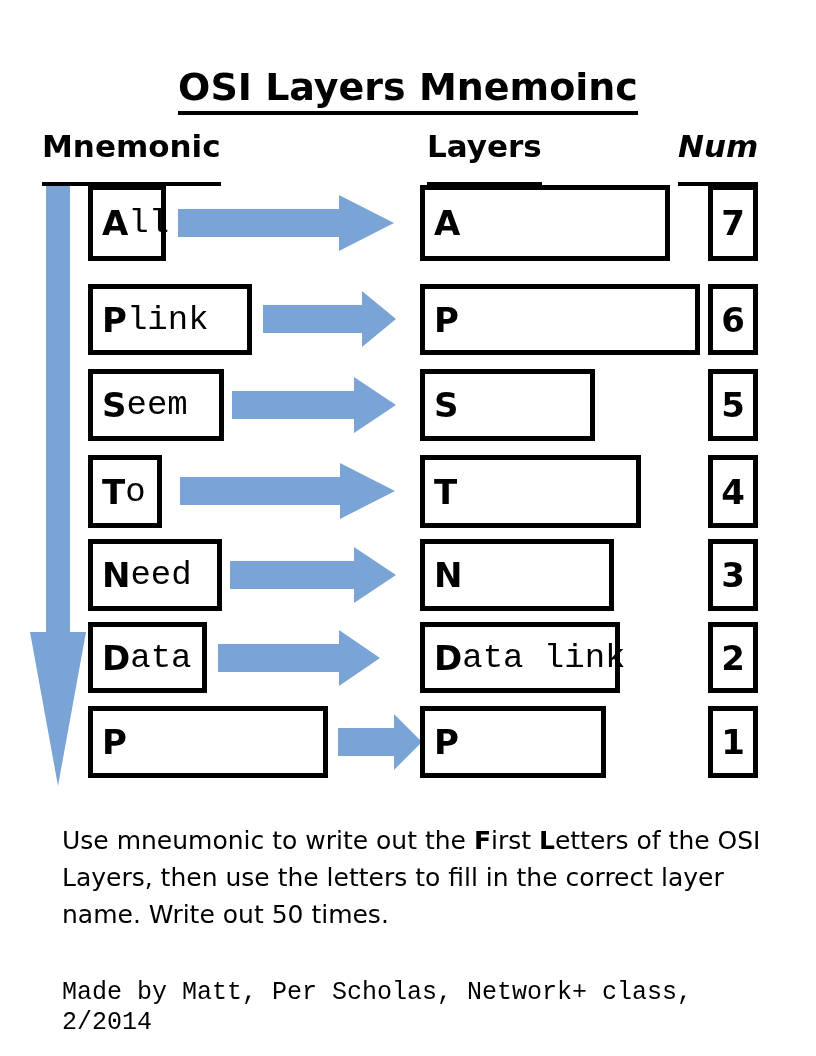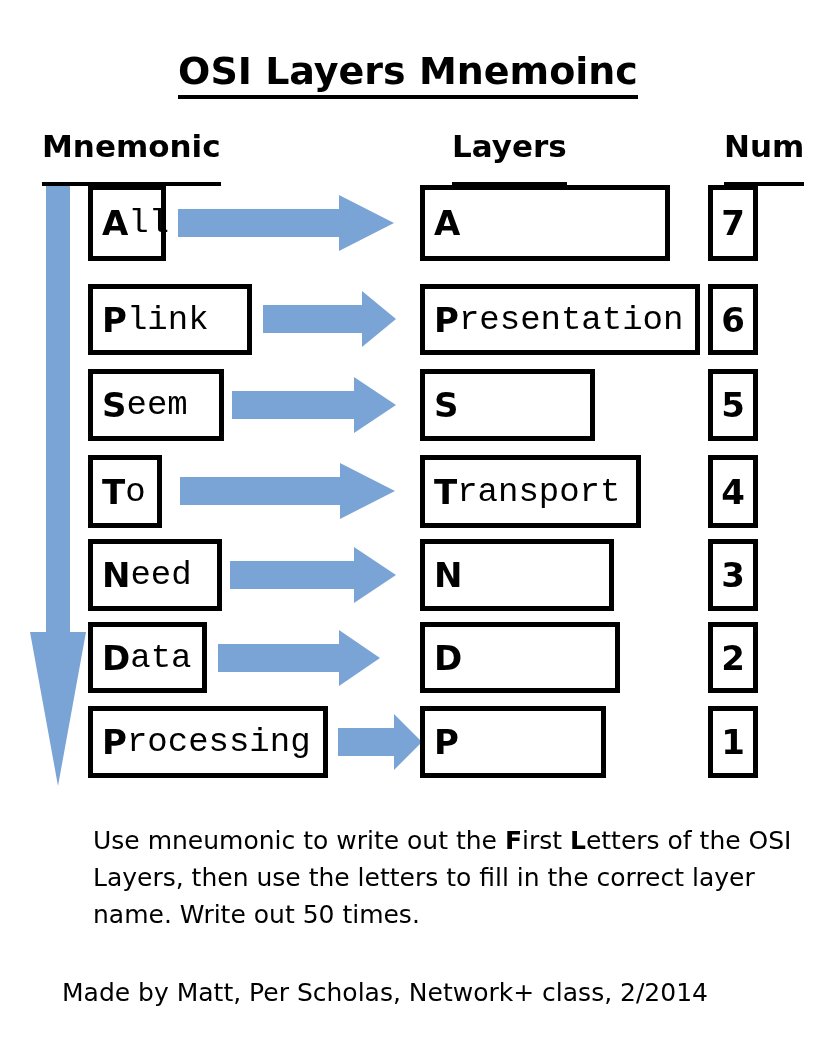--- a/index.html
+++ b/index.html
@@ -13,21 +13,21 @@
     position: relative;
     font-family: "DejaVu Sans", "Liberation Sans", sans-serif;
     color: #000000;
     overflow: hidden;
   }
 
   
   #title {
     position: absolute;
     left: 0;
-    top: 48px;
+    top: 64px;
     width: 816px;
     text-align: center;
     font-size: 38px;
     font-weight: bold;
     letter-spacing: 0px;
     line-height: 46px;
   }
   #title .tx {
     border-bottom: 4px solid #000;
     padding-bottom: 2px;
@@ -39,22 +39,22 @@
     font-size: 31px;
     font-weight: bold;
     line-height: 36px;
     white-space: nowrap;
   }
   .col-head .tx {
     border-bottom: 4px solid #000;
     padding-bottom: 18px;
   }
   #head-mnemonic { left: 42px;  top: 128px; }
-  #head-layers   { left: 452px; top: 128px; }
-  #head-num      { left: 724px; top: 128px; }
+  #head-layers   { left: 427px; top: 128px; }
+  #head-num      { left: 678px; top: 128px; font-style: italic; }
 
   
   .bx {
     position: absolute;
     border: 5px solid #000;
     background: #fff;
     box-sizing: border-box;
     display: flex;
     align-items: center;
     font-size: 34px;
@@ -92,31 +92,31 @@
 
   
   #note {
     position: absolute;
     left: 62px;
     top: 822px;
     width: 700px;
     font-size: 25px;
     line-height: 37px;
     font-weight: normal;
-    margin-left: 31px;
   }
   #note b { font-weight: bold; }
   #credit {
     position: absolute;
     left: 62px;
     top: 978px;
     width: 720px;
     font-size: 25px;
     line-height: 30px;
     font-weight: normal;
+    font-family: Liberation Mono, monospace;
   }
 </style>
 </head>
 <body>
 
 <div id="title"><span class="tx">OSI Layers Mnemoinc</span></div>
 
 <div class="col-head" id="head-mnemonic"><span class="tx">Mnemonic</span></div>
 <div class="col-head" id="head-layers"><span class="tx">Layers</span></div>
 <div class="col-head" id="head-num"><span class="tx">Num</span></div>
@@ -146,21 +146,20 @@
 <div class="bx" style="left:88px;  top:539px; width:134px; height:72px;">
     <b>N</b>
     <span class="rest">eed</span>
   </div>
 <div class="bx" style="left:88px;  top:622px; width:119px; height:71px;">
     <b>D</b>
     <span class="rest">ata</span>
   </div>
 <div class="bx" style="left:88px;  top:706px; width:240px; height:72px;">
     <b>P</b>
-    <span class="rest">rocessing</span>
   </div>
 
 <div class="harrow" style="left:178px; top:195px;">
   <svg width="216" height="56" viewBox="0 0 216 56" preserveAspectRatio="none">
     <polygon points="0,14 161,14 161,0 216,28 161,56 161,42 0,42" fill="#7BA4D6"></polygon>
   </svg>
 </div>
 <div class="harrow" style="left:263px; top:291px;">
   <svg width="133" height="56" viewBox="0 0 133 56" preserveAspectRatio="none">
     <polygon points="0,14 99,14 99,0 133,28 99,56 99,42 0,42" fill="#7BA4D6"></polygon>
@@ -190,34 +189,33 @@
   <svg width="84" height="56" viewBox="0 0 84 56" preserveAspectRatio="none">
     <polygon points="0,14 56,14 56,0 84,28 56,56 56,42 0,42" fill="#7BA4D6"></polygon>
   </svg>
 </div>
 
 <div class="bx" style="left:420px; top:185px; width:250px; height:76px;">
     <b>A</b>
   </div>
 <div class="bx" style="left:420px; top:284px; width:280px; height:71px;">
     <b>P</b>
-    <span class="rest">resentation</span>
   </div>
 <div class="bx" style="left:420px; top:369px; width:175px; height:72px;">
     <b>S</b>
   </div>
 <div class="bx" style="left:420px; top:455px; width:221px; height:73px;">
     <b>T</b>
-    <span class="rest">ransport</span>
   </div>
 <div class="bx" style="left:420px; top:539px; width:194px; height:72px;">
     <b>N</b>
   </div>
 <div class="bx" style="left:420px; top:622px; width:200px; height:71px;">
     <b>D</b>
+    <span class="rest">ata link</span>
   </div>
 <div class="bx" style="left:420px; top:706px; width:186px; height:72px;">
     <b>P</b>
   </div>
 
 <div class="bx numbx" style="left:708px; top:185px; width:50px; height:76px;">
     <span>7</span>
   </div>
 <div class="bx numbx" style="left:708px; top:284px; width:50px; height:71px;">
     <span>6</span>

